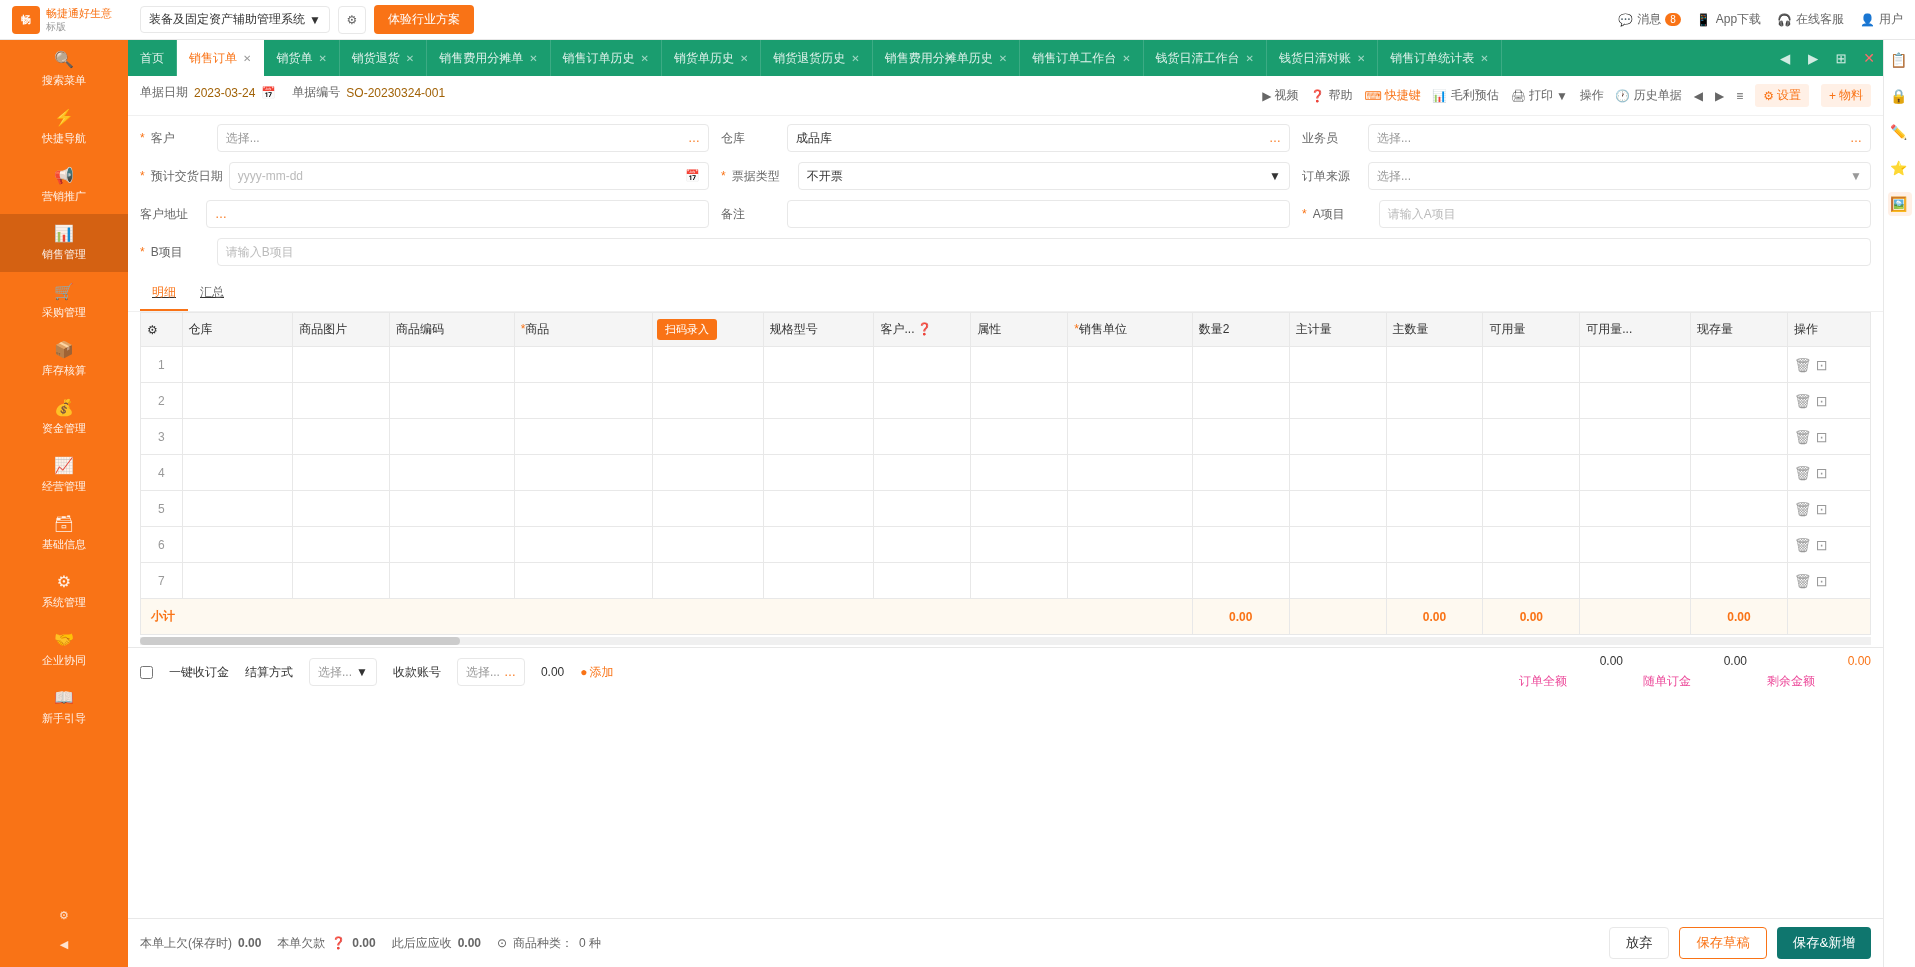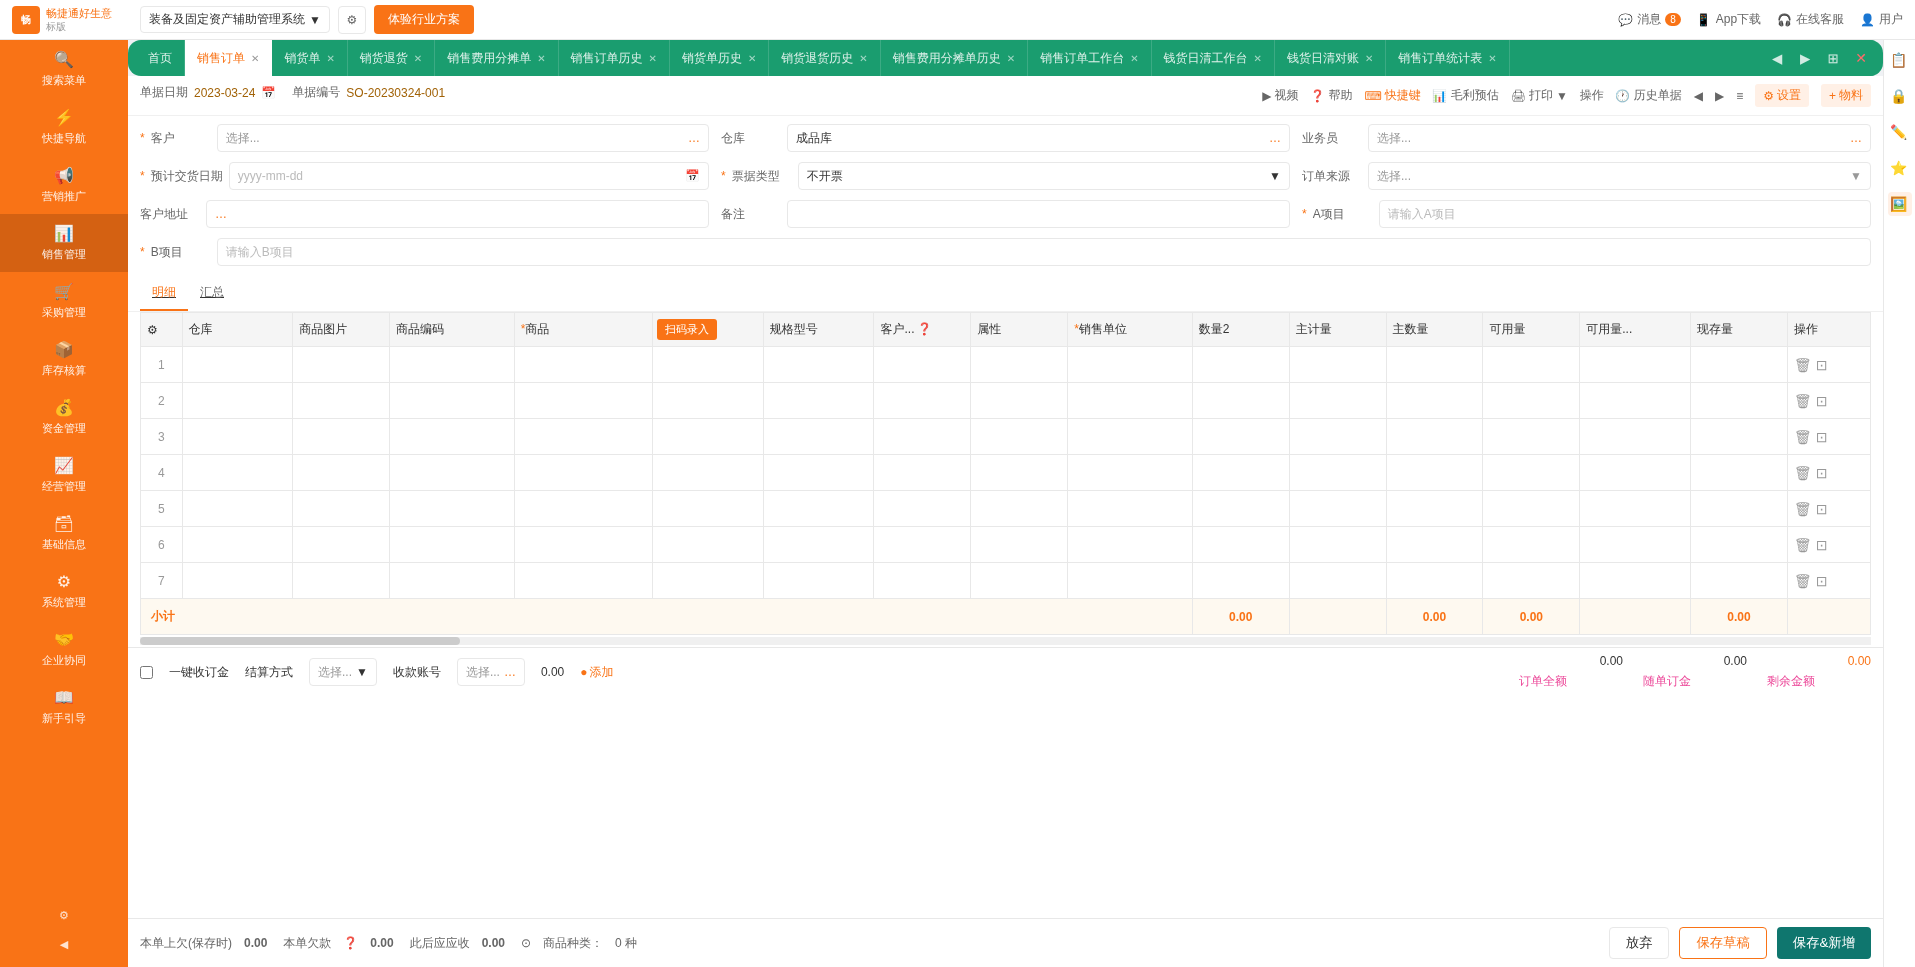--- a/index.html
+++ b/index.html
@@ -4,21 +4,21 @@
   <style>
     * { box-sizing: border-box; margin: 0; padding: 0; }
     body { font-family: "Microsoft YaHei", Arial, sans-serif; font-size: 12px; background: #f0f2f5; color: #333; overflow: hidden; }
 
     
     .app-container { display: flex; flex-direction: column; height: 967px; width: 1915px; }
     .top-bar { height: 40px; background: #fff; border-bottom: 1px solid #e8e8e8; display: flex; align-items: center; padding: 0 12px; gap: 8px; flex-shrink: 0; }
     .main-area { display: flex; flex: 1; overflow: hidden; }
     .sidebar { width: 128px; background: #f97316; display: flex; flex-direction: column; flex-shrink: 0; }
     .content-area { flex: 1; display: flex; flex-direction: column; overflow: hidden; }
-    .tab-bar { height: 36px; background: #1a9d6f; display: flex; align-items: center; padding: 0 8px; flex-shrink: 0; overflow: hidden; border-radius: 13px; }
+    .tab-bar { height: 36px; background: #1a9d6f; display: flex; align-items: center; padding: 0 0; flex-shrink: 0; overflow: hidden; }
     .main-content { flex: 1; background: #fff; overflow: auto; padding: 0; }
 
     
     .logo-area { display: flex; align-items: center; gap: 6px; min-width: 120px; }
     .logo-icon { width: 28px; height: 28px; background: #f97316; border-radius: 4px; display: flex; align-items: center; justify-content: center; color: white; font-weight: bold; font-size: 14px; }
     .logo-text { font-size: 11px; color: #f97316; line-height: 1.3; }
     .system-select { display: flex; align-items: center; gap: 4px; padding: 4px 8px; border: 1px solid #e8e8e8; border-radius: 4px; cursor: pointer; color: #333; font-size: 12px; min-width: 160px; }
     .settings-btn { width: 28px; height: 28px; border: 1px solid #e8e8e8; border-radius: 4px; display: flex; align-items: center; justify-content: center; cursor: pointer; color: #666; }
     .solution-btn { background: #f97316; color: white; border: none; padding: 6px 14px; border-radius: 4px; cursor: pointer; font-size: 12px; }
     .top-bar-right { margin-left: auto; display: flex; align-items: center; gap: 16px; color: #666; font-size: 12px; }
@@ -66,21 +66,21 @@
     .scan-btn { background: #f97316; color: white; border: none; padding: 3px 8px; border-radius: 3px; font-size: 11px; cursor: pointer; white-space: nowrap; }
     .table-ops { display: flex; gap: 4px; align-items: center; }
     .op-icon { cursor: pointer; color: #999; font-size: 14px; }
 
     
     .subtotal-row td { background: #fef9f0; font-weight: bold; }
     .subtotal-label { color: #f97316; }
 
     
     .bottom-bar { background: #fff; border-top: 1px solid #e8e8e8; padding: 6px 12px; display: flex; align-items: center; gap: 16px; font-size: 12px; flex-shrink: 0; }
-    .bottom-field { display: flex; align-items: center; gap: 12px; }
+    .bottom-field { display: flex; align-items: center; gap: 6px; }
     .bottom-checkbox { cursor: pointer; }
     .bottom-right { margin-left: auto; display: flex; flex-direction: column; gap: 2px; text-align: right; }
     .bottom-summary-row { display: flex; gap: 20px; justify-content: flex-end; font-size: 12px; }
     .summary-item { display: flex; gap: 6px; }
     .summary-label { color: #ec4899; margin-top: 19px; }
     .summary-value { color: #333; min-width: 50px; text-align: right; }
 
     
     .action-bar { background: #fff; border-top: 1px solid #e8e8e8; padding: 8px 12px; display: flex; align-items: center; justify-content: space-between; flex-shrink: 0; }
     .action-bar-left { display: flex; align-items: center; gap: 16px; font-size: 12px; color: #666; }

